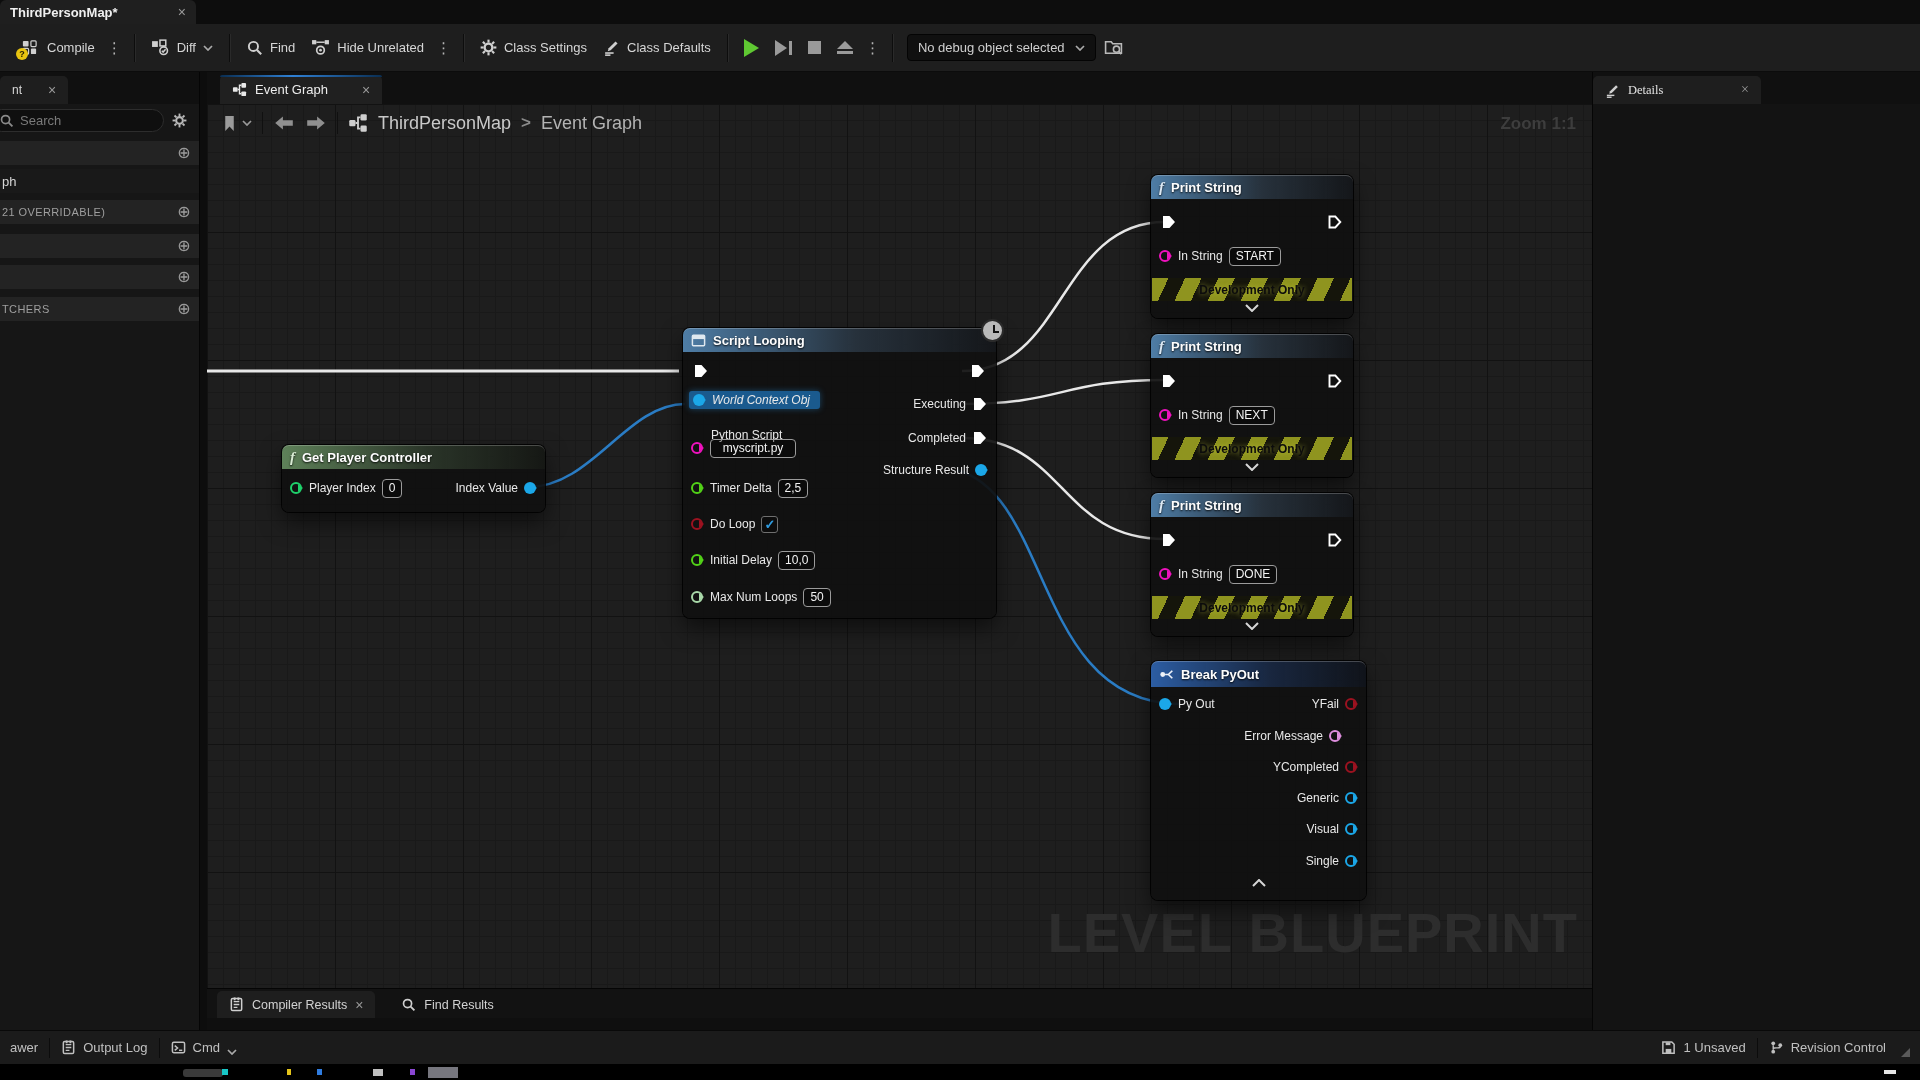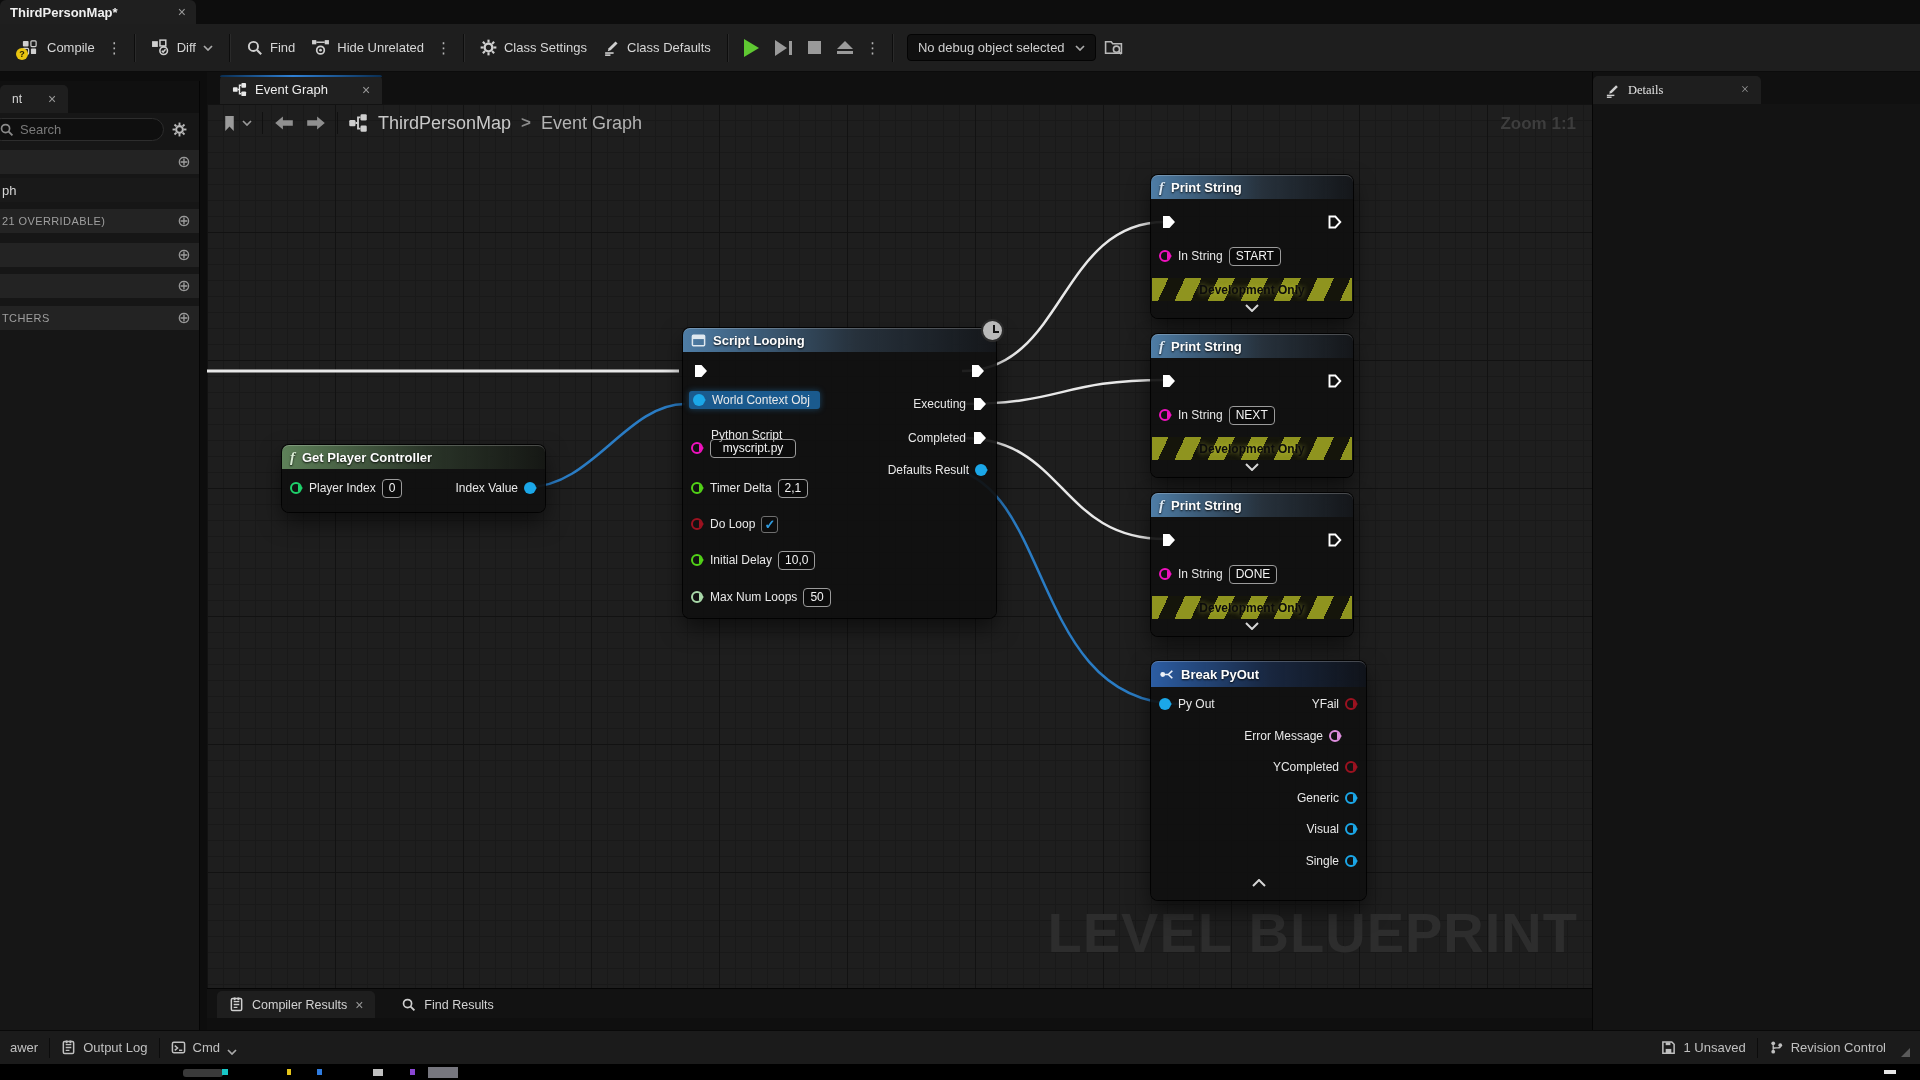--- a/index.html
+++ b/index.html
@@ -37,21 +37,21 @@
   .eject-tri { width:0; height:0; border-bottom:8px solid #9a9a9a; border-left:8px solid transparent;
     border-right:8px solid transparent; }
   .eject-bar { width:16px; height:3px; background:#9a9a9a; }
   .debug-dd { display:flex; align-items:center; gap:10px; background:#101010; border:1px solid #040404;
     border-radius:4px; padding:5px 10px; font-size:13px; color:#cfcfcf; margin-left:6px; }
 
   svg.ic { display:block; }
   .ic14 { width:15px; height:15px; } .ic16 { width:17px; height:17px; } .ic18 { width:19px; height:17px; }
 
   
-  .left-panel { position:absolute; left:0; top:81px; width:200px; height:958px; background:#161616;
+  .left-panel { position:absolute; left:0; top:72px; width:200px; height:958px; background:#161616;
     border-right:1px solid #050505; }
   .lp-tabs { height:32px; background:#101010; display:flex; align-items:flex-end; }
   .lp-tab { height:28px; background:#1e1e1e; border-radius:5px 5px 0 0; display:flex; align-items:center;
     gap:26px; padding:0 12px; font-size:12px; color:#d8d8d8; }
   .lp-search-row { height:32px; display:flex; align-items:center; padding:4px 6px 4px 0; }
   .lp-search { flex:1; display:flex; align-items:center; gap:6px; height:23px; background:#0f0f0f;
     border:1px solid #2d2d2d; border-radius:12px; padding:0 8px; margin-left:-10px; }
   .lp-search input { background:transparent; border:0; outline:0; color:#cfcfcf; font-size:13px; width:100px;
     font-family:"Liberation Sans",sans-serif; }
   .lp-search input::placeholder { color:#7a7a7a; }
@@ -110,21 +110,21 @@
   .pin { width:12px; height:12px; border-radius:50%; flex:0 0 auto; }
   .pin.filled { background:currentColor; }
   .pin.hollow { border:2.5px solid currentColor; }
   .wing { width:0; height:0; border-top:4px solid transparent; border-bottom:4px solid transparent;
     border-left:5px solid currentColor; margin-left:-4px; flex:0 0 auto; }
   .vbox { min-width:20px; height:19px; border:1px solid #9b9b9b; border-radius:4px; background:rgba(0,0,0,.35);
     color:#f2f2f2; font-size:12px; display:flex; align-items:center; justify-content:center; padding:0 6px; }
   .chkbox { width:17px; height:17px; border:1px solid #6f6f6f; border-radius:3px; background:#0c0c0c;
     color:#2f9bdf; font-size:13px; font-weight:bold; display:flex; align-items:center; justify-content:center; }
   .hl-blue { background:#1a5a8e; border-radius:3px; padding:2px 10px 2px 4px; display:flex; align-items:center;
-    gap:6px; box-shadow:0 0 6px rgba(40,130,200,.45); }
+    gap:6px; box-shadow:0 0 6px rgba(40,130,200,.45);font-style:italic; }
   .sublabel { position:absolute; font-size:12px; color:#e8e8e8; }
   .banner { position:absolute; left:1px; right:1px; height:23px; display:flex; align-items:center;
     justify-content:center; font-size:12px; font-weight:bold; color:#0c0c0c;
     text-shadow:0 0 5px rgba(205,210,70,.55);
     background:repeating-linear-gradient(115deg, #8f941f 0 15px, #15150b 15px 30px); }
   .nchev { position:absolute; left:50%; transform:translateX(-50%); color:#d6d6d6; }
   .clock-badge { position:absolute; right:-8px; top:-9px; width:23px; height:23px; border-radius:50%;
     background:#b9b9b9; border:2px solid #2a2a2a; }
   .clock-badge::before { content:""; position:absolute; left:10px; top:4px; width:2px; height:8px; background:#111; }
   .clock-badge::after  { content:""; position:absolute; left:10px; top:10px; width:6px; height:2px; background:#111; }
@@ -517,21 +517,21 @@
             </span>
           <span class="vbox" style="min-width:86px">myscript.py</span>
         </div>
 
         <div class="prow" style="left:8px;top:150px">
           <span style="color:#52d218;display:flex;align-items:center">
               <span class="pin hollow"></span>
               <span class="wing"></span>
             </span>
           <span>Timer Delta</span>
-          <span class="vbox">2,1</span>
+          <span class="vbox">2,5</span>
         </div>
 
         <div class="prow" style="left:8px;top:186px">
           <span style="color:#9c1220;display:flex;align-items:center">
               <span class="pin hollow"></span>
               <span class="wing"></span>
             </span>
           <span>Do Loop</span>
           <span class="chkbox">✓</span>
         </div>
@@ -560,21 +560,21 @@
               <use href="#i-exec-f"></use>
             </svg>
         </div>
         <div class="prow" style="right:8px;top:100px">
           <span>Completed</span>
           <svg class="ic" width="16" height="16" style="color:#ffffff">
               <use href="#i-exec-f"></use>
             </svg>
         </div>
         <div class="prow" style="right:8px;top:132px">
-          <span>Defaults Result</span>
+          <span>Structure Result</span>
           <span style="color:#1ba7e8;display:flex;align-items:center">
               <span class="pin filled"></span>
               <span class="wing"></span>
             </span>
         </div>
       </div>
 
       <div class="node" style="left:944px;top:71px;width:202px;height:143px">
         <div class="nhead hdr-blue">
           <span class="f-ico">f</span>

